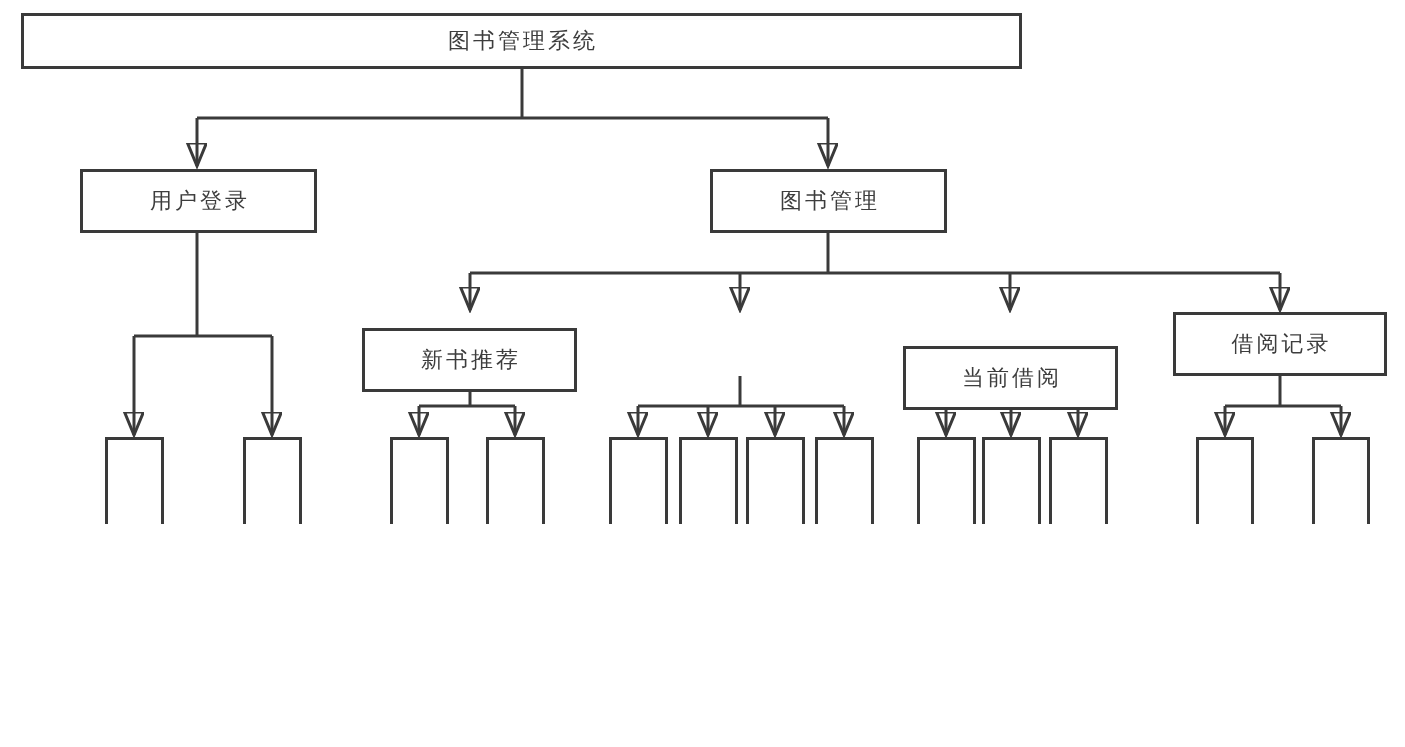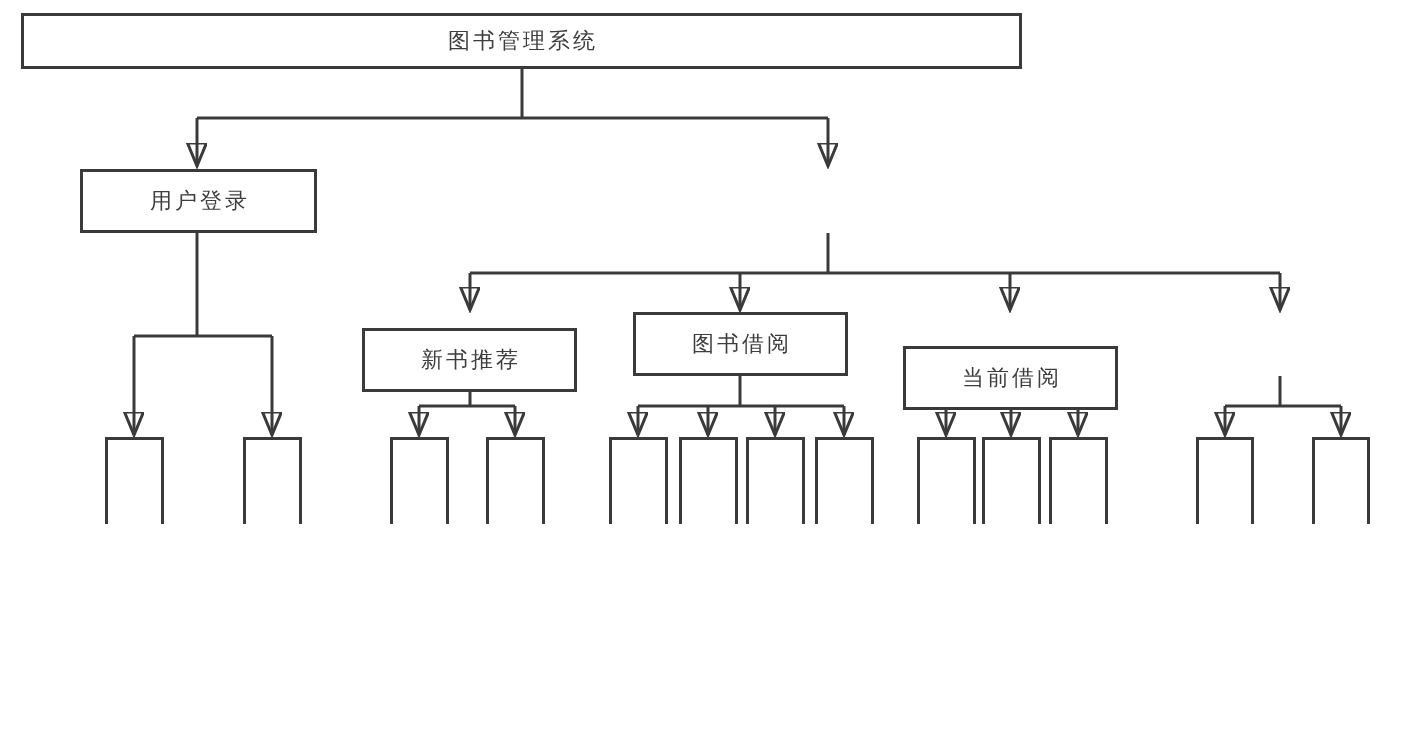--- a/index.html
+++ b/index.html
@@ -110,29 +110,32 @@
     <path d="M1341 406 V435" marker-end="url(#arw)"></path>
   </svg>
 
   <div class="node" style="left:21px; top:13px; width:1001px; height:56px;">
     <span class="hlabel">图书管理系统</span>
   </div>
 
   <div class="node" style="left:80px; top:169px; width:237px; height:64px;">
     <span class="hlabel">用户登录</span>
   </div>
+  <div class="node" style="left:710px; top:169px; width:237px; height:64px;">
+    <span class="hlabel">图书管理</span>
+  </div>
 
   <div class="node" style="left:362px; top:312px; width:215px; height:64px;margin-top:16px;">
     <span class="hlabel">新书推荐</span>
   </div>
-  <div class="node" style="left:633px; top:312px; width:215px; height:64px;">
-    <span class="hlabel">图书借阅</span>
-  </div>
   <div class="node" style="left:903px; top:312px; width:215px; height:64px;margin-top:34px;">
     <span class="hlabel">当前借阅</span>
+  </div>
+  <div class="node" style="left:1173px; top:312px; width:214px; height:64px;">
+    <span class="hlabel">借阅记录</span>
   </div>
 
   <div class="node leaf" style="left:105px;">
     <span class="vlabel">用户登录</span>
   </div>
   <div class="node leaf" style="left:243px;">
     <span class="vlabel">注销登录</span>
   </div>
 
   <div class="node leaf" style="left:390px;">

